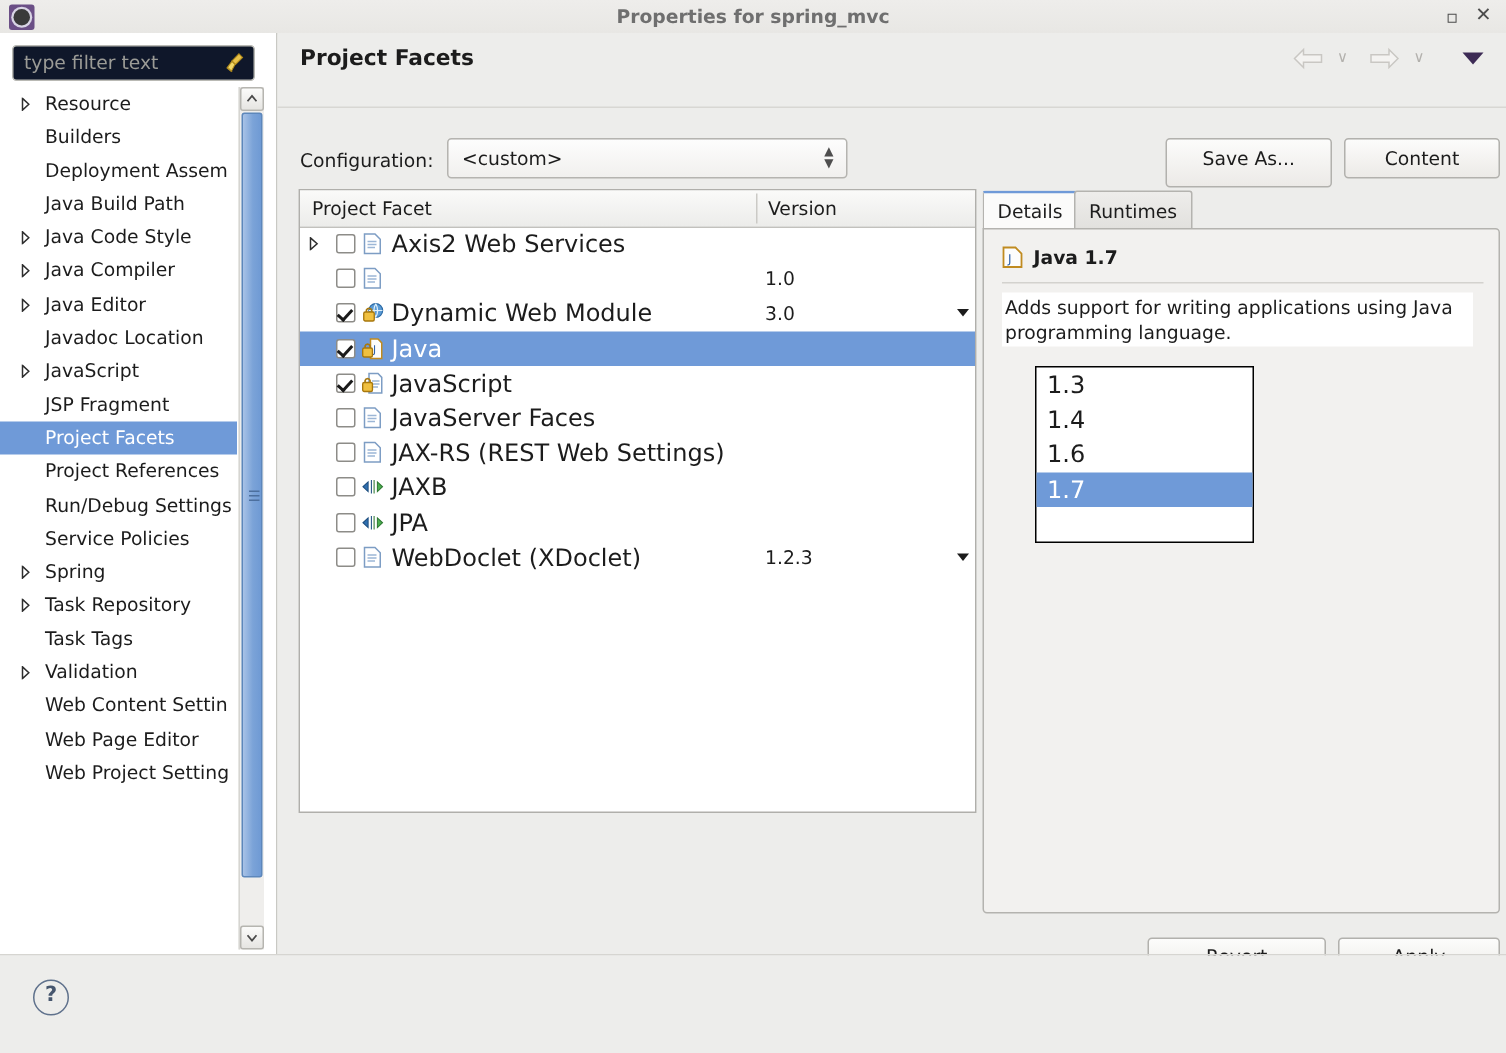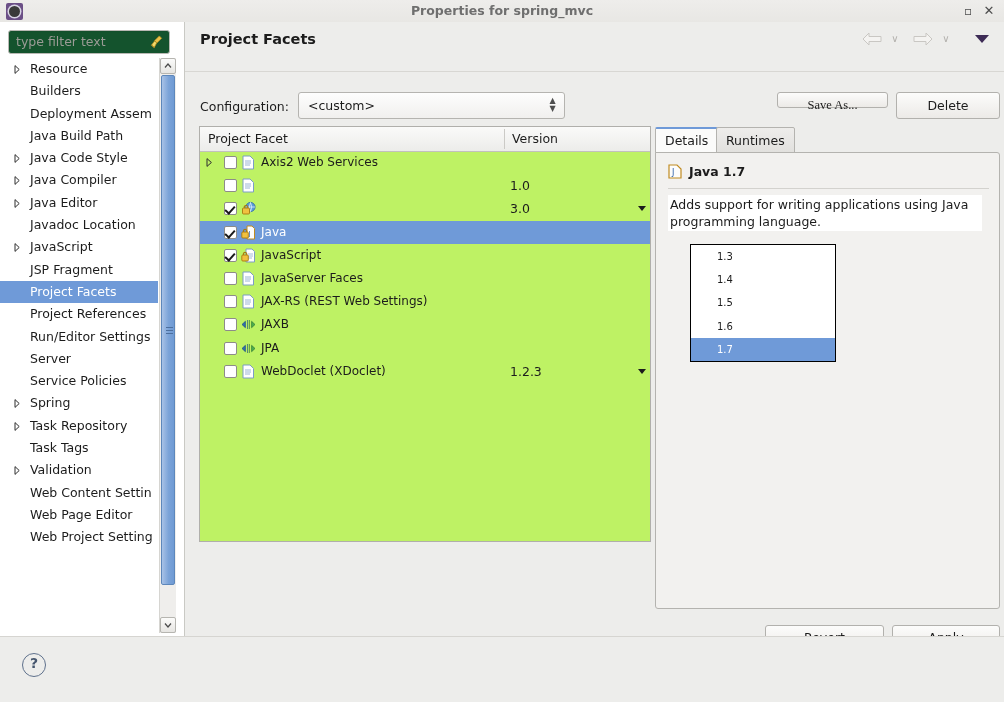--- a/index.html
+++ b/index.html
@@ -46,21 +46,21 @@
   .tb-close { right: 7px; font-size: 13px; }
 
   
   .leftpane {
     position: absolute; left: 0; top: 22px; width: 184px; height: 614px;
     background: #ffffff;
     border-right: 1px solid #c9c9c4;
   }
   .filterbox {
     position: absolute; left: 8px; top: 8px; width: 160px; height: 22px;
-    background: #14532d; border: 1px solid #b9b9b4; border-radius: 3px;
+    background: #0f172a; border: 1px solid #b9b9b4; border-radius: 3px;
     box-shadow: inset 0 1px 1px rgba(0,0,0,.05);
   }
   .filterbox .ph {
     position: absolute; left: 7px; top: 0; line-height: 22px;
     color: #9b9b96; font-size: 12.5px;
   }
   .broom {
     position: absolute; right: 5px; top: 3px; width: 15px; height: 16px;
   }
 
@@ -160,41 +160,41 @@
   .cfg-combo .val { position: absolute; left: 9px; top: 0; line-height: 25px; font-size: 12.5px; }
   .cfg-combo .spin {
     position: absolute; right: 7px; top: 4px; width: 9px; height: 17px;
     color: #4e4e4e; font-size: 8px; line-height: 8px; text-align: center;
   }
   .btn {
     background: linear-gradient(#fcfcfb, #eceae7);
     border: 1px solid #b2b1ad; border-radius: 3px; box-sizing: border-box;
     font-size: 12.5px; color: #1c1c1c; text-align: center; cursor: default;
   }
-  .btn-saveas { position: absolute; left: 592px; top: 70px; width: 111px; height: 16px; line-height: 25px; font-family: Liberation Serif, serif; }
+  .btn-saveas { position: absolute; left: 592px; top: 70px; width: 111px; height: 33px; line-height: 25px; }
   .btn-delete { position: absolute; left: 711px; top: 70px; width: 104px; height: 27px; line-height: 25px; }
 
   
   .facet-table {
     position: absolute; left: 14px; top: 104px; width: 452px; height: 416px;
-    background: #bef264; border: 1px solid #b0afab; box-sizing: border-box;
+    background: #ffffff; border: 1px solid #b0afab; box-sizing: border-box;
   }
   .fhead {
     position: absolute; left: 0; top: 0; width: 100%; height: 24px;
     background: linear-gradient(#fafaf9, #ececea);
     border-bottom: 1px solid #c2c1bd;
   }
   .fhead .c1 { position: absolute; left: 8px; top: 0; line-height: 23px; font-size: 12.5px; }
   .fhead .c2 { position: absolute; left: 312px; top: 0; line-height: 23px; font-size: 12.5px; }
   .fhead .div { position: absolute; left: 304px; top: 2px; width: 1px; height: 20px; background: #cbcac6; }
 
   .frow {
     position: absolute; left: 0; width: 100%; height: 23.2px;
   }
-  .frow .nm { position: absolute; left: 45px; top: 0; line-height: 23.2px; font-size: 12px; white-space: nowrap; }
+  .frow .nm { position: absolute; left: 45px; top: 0; line-height: 23.2px; font-size: 16px; white-space: nowrap; }
   .frow .ver { position: absolute; left: 310px; top: 0; line-height: 23.2px; font-size: 12.5px; }
   .frow.sel { background: #6f9ad8; }
   .frow.sel .nm { color: #ffffff; }
   .frow .cb {
     position: absolute; left: 24px; top: 5px; width: 13px; height: 13px;
     background: #fff; border: 1px solid #8d8c88; box-sizing: border-box; border-radius: 2px;
   }
   .frow .cb.on::after {
     content: ""; position: absolute; left: 2px; top: 1px;
     width: 4px; height: 8px; border: solid #1a1a1a;
@@ -232,21 +232,21 @@
   }
 
   
   .ddpop {
     position: absolute; left: 505px; top: 222px; width: 146px; height: 118px;
     background: #ffffff; border: 1px solid #000000; box-sizing: border-box;
     z-index: 50;
   }
   .ddopt {
     position: relative; height: 23.2px; line-height: 23.2px;
-    padding-left: 26px; font-size: 10px; color: #1c1c1c;
+    padding-left: 7px; font-size: 16px; color: #1c1c1c;
   }
   .ddopt.sel { background: #6f9ad8; color: #ffffff; }
 
   
   .tabs { position: absolute; left: 470px; top: 105px; width: 345px; height: 26px; }
   .tab {
     position: absolute; top: 0; height: 26px; line-height: 25px;
     padding: 0 9px; font-size: 12.5px; box-sizing: border-box;
   }
   .tab.active {
@@ -336,22 +336,21 @@
         <div class="titem"><svg class="tri" viewBox="0 0 6 9">
             <path d="M1 0.6 L5.2 4.5 L1 8.4 Z" fill="none" stroke="#2e2e2e" stroke-width="1"></path>
           </svg><span>Java Editor</span></div>
         <div class="titem"><span>Javadoc Location</span></div>
         <div class="titem"><svg class="tri" viewBox="0 0 6 9">
             <path d="M1 0.6 L5.2 4.5 L1 8.4 Z" fill="none" stroke="#2e2e2e" stroke-width="1"></path>
           </svg><span>JavaScript</span></div>
         <div class="titem"><span>JSP Fragment</span></div>
         <div class="titem sel"><span>Project Facets</span></div>
         <div class="titem"><span>Project References</span></div>
-        <div class="titem"><span>Run/Editor Settings</span></div>
-        <div class="titem"><span>Server</span></div>
+        <div class="titem"><span>Run/Debug Settings</span></div>
         <div class="titem"><span>Service Policies</span></div>
         <div class="titem"><svg class="tri" viewBox="0 0 6 9">
             <path d="M1 0.6 L5.2 4.5 L1 8.4 Z" fill="none" stroke="#2e2e2e" stroke-width="1"></path>
           </svg><span>Spring</span></div>
         <div class="titem"><svg class="tri" viewBox="0 0 6 9">
             <path d="M1 0.6 L5.2 4.5 L1 8.4 Z" fill="none" stroke="#2e2e2e" stroke-width="1"></path>
           </svg><span>Task Repository</span></div>
         <div class="titem"><span>Task Tags</span></div>
         <div class="titem"><svg class="tri" viewBox="0 0 6 9">
             <path d="M1 0.6 L5.2 4.5 L1 8.4 Z" fill="none" stroke="#2e2e2e" stroke-width="1"></path>
@@ -403,21 +402,21 @@
       <div class="navchev chev-2">∨</div>
       <div class="menu-tri"></div>
     </div>
 
     <div class="cfg-label">Configuration:</div>
     <div class="cfg-combo">
       <div class="val">&lt;custom&gt;</div>
       <div class="spin">▲<br>▼</div>
     </div>
     <div class="btn btn-saveas">Save As...</div>
-    <div class="btn btn-delete">Delete</div>
+    <div class="btn btn-delete">Content</div>
 
     <div class="facet-table">
       <div class="fhead">
         <div class="c1">Project Facet</div>
         <div class="div"></div>
         <div class="c2">Version</div>
       </div>
       <div id="facet-rows">
           <div class="frow" style="top: 24px;">
             <svg class="exp" viewBox="0 0 7 9">
@@ -440,20 +439,21 @@
             <span class="ver">1.0</span>
           </div>
           <div class="frow" style="top: 70.4px;">
             <div class="cb on"></div>
             <svg class="ic" viewBox="0 0 15 15">
               <circle cx="9.5" cy="6" r="4.6" fill="#5b9bd5" stroke="#2c6ba6" stroke-width=".8"></circle>
               <path d="M5 6 H14 M9.5 1.5 Q12 6 9.5 10.5 Q7 6 9.5 1.5" fill="none" stroke="#dff0fb" stroke-width=".8"></path>
               <rect x="1.5" y="7" width="7" height="6" rx="1" fill="#f0c040" stroke="#a8780e" stroke-width=".9"></rect>
               <path d="M3.3 7 V5.6 A2 2 0 0 1 6.8 5.6 V7" fill="none" stroke="#a8780e" stroke-width="1.1"></path>
             </svg>
+            <span class="nm">Dynamic Web Module</span>
             <span class="ver">3.0</span>
             <div class="vchev"></div>
           </div>
           <div class="frow sel" style="top: 93.6px;">
             <div class="cb on"></div>
             <svg class="ic" viewBox="0 0 15 15">
               <path d="M6 1 H11 L13.5 3.6 V14 H6 Z" fill="#fdfdfd" stroke="#c08b20" stroke-width="1"></path>
               <text x="7.6" y="10.5" font-family="DejaVu Sans, sans-serif" font-size="7" fill="#2b5fa8">J</text>
               <rect x="0.8" y="7" width="6.5" height="6" rx="1" fill="#f0c040" stroke="#a8780e" stroke-width=".9"></rect>
               <path d="M2.4 7 V5.7 A1.7 1.7 0 0 1 5.7 5.7 V7" fill="none" stroke="#a8780e" stroke-width="1.1"></path>
@@ -521,21 +521,20 @@
     </div>
 
     <div class="vedit">
       <div class="sel-text">1.7</div>
     </div>
     <div class="vedit-btn"></div>
 
     <div class="ddpop" id="ddpop">
         <div class="ddopt">1.3</div>
         <div class="ddopt">1.4</div>
-        <div class="ddopt">1.5</div>
         <div class="ddopt">1.6</div>
         <div class="ddopt sel">1.7</div>
       </div>
 
     <div class="tabs">
       <div class="tab active">Details</div>
       <div class="tab inactive">Runtimes</div>
     </div>
     <div class="detail-body">
       <svg class="detail-icon" viewBox="0 0 14 15">

